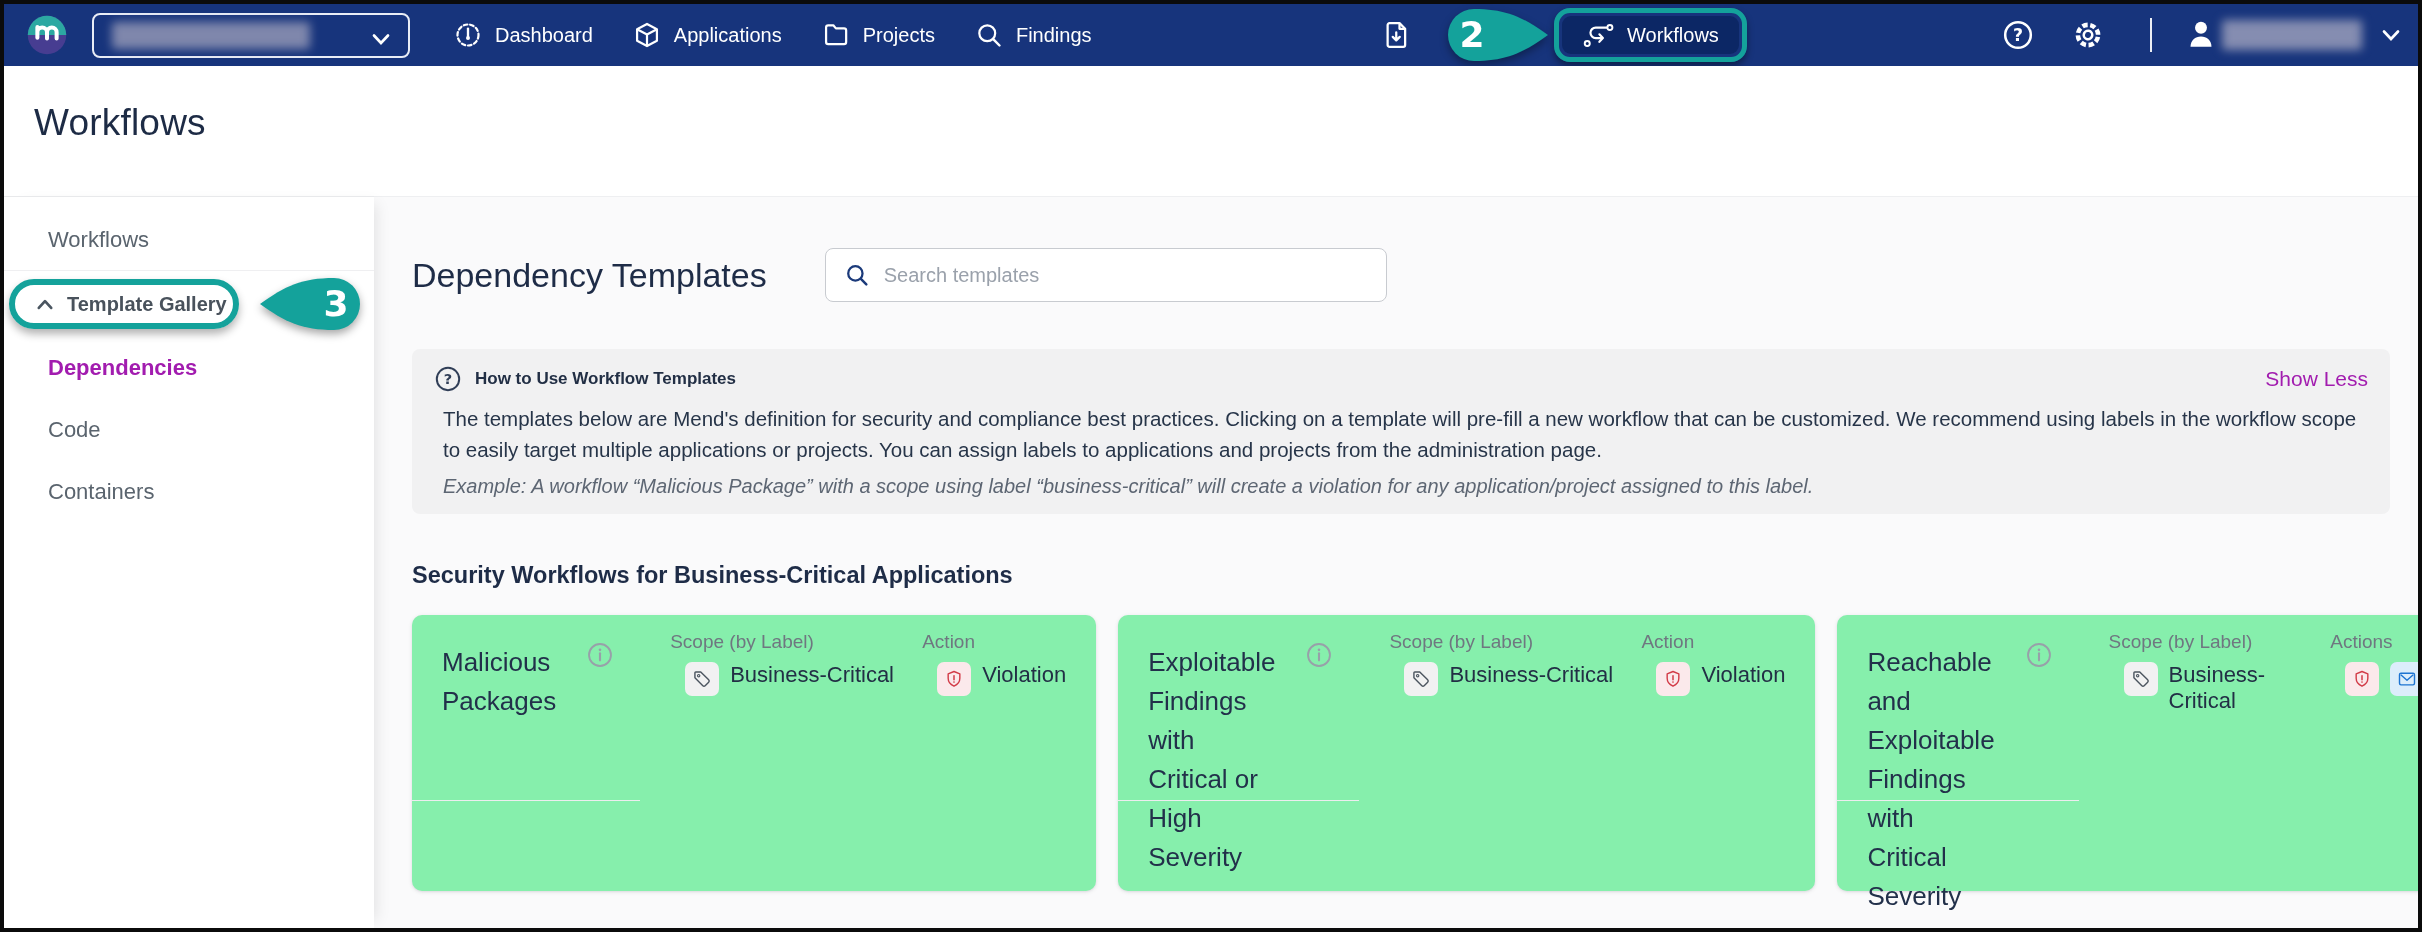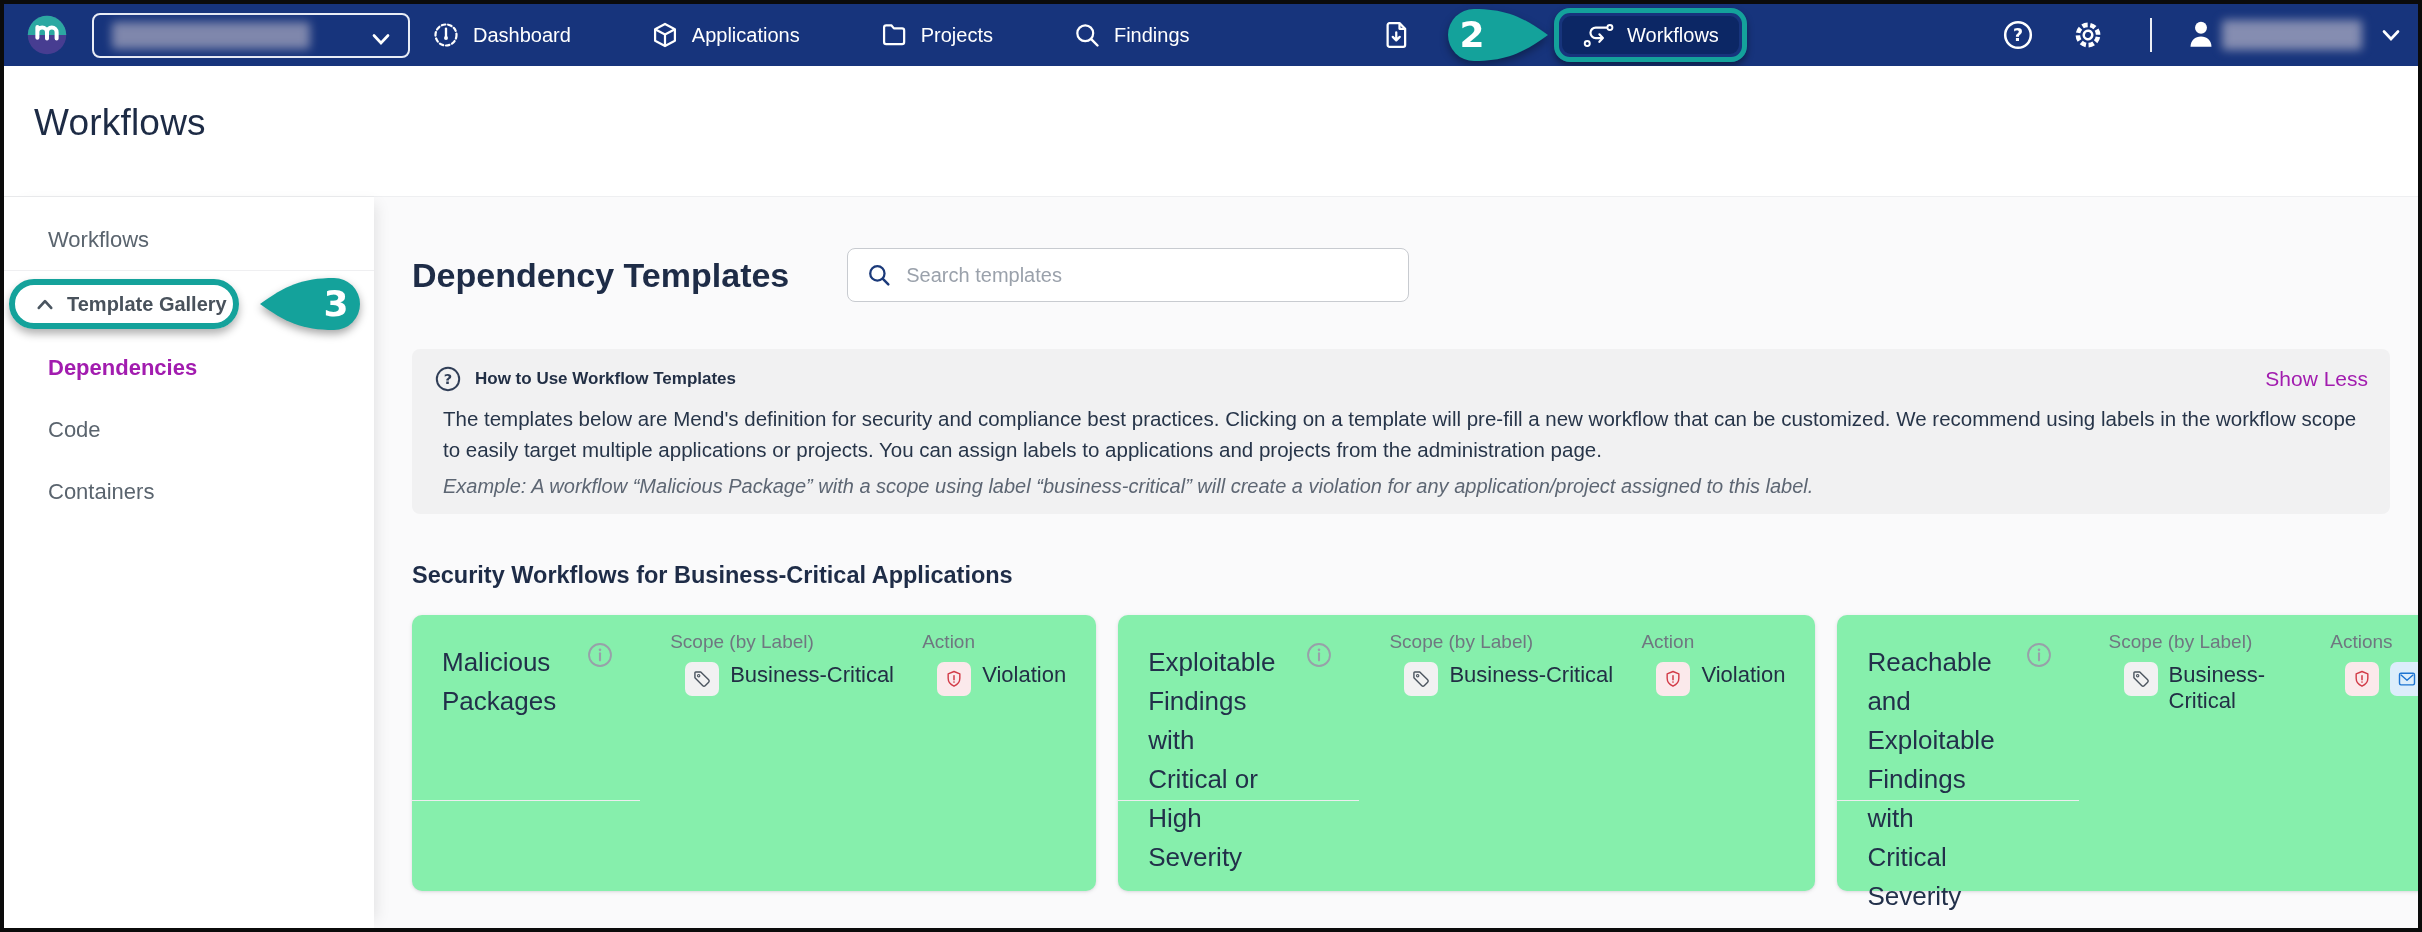--- a/index.html
+++ b/index.html
@@ -12,21 +12,21 @@
   
   .topbar { position:absolute; top:0; left:0; right:0; height:62px; background:#17347C; }
   .logo { position:absolute; left:22px; top:10px; width:42px; height:42px; }
   .org-select {
     position:absolute; left:88px; top:9px; width:318px; height:45px;
     border:2px solid #E9EDF6; border-radius:8px; display:flex; align-items:center;
     cursor:pointer;
   }
   .org-blur { margin-left:18px; width:198px; height:27px; background:#7F87AC; border-radius:3px; filter:blur(5px); }
   .org-select .chev { position:absolute; right:16px; top:17px; }
-  .nav { position:absolute; left:428px; top:0; height:62px; display:flex; align-items:center; gap:80px; }
+  .nav { position:absolute; left:450px; top:0; height:62px; display:flex; align-items:center; gap:40px; }
   .nav-item { display:flex; align-items:center; gap:13px; color:#fff; font-size:20px; cursor:pointer; white-space:nowrap; }
   .doc-item { position:absolute; left:1378px; top:15px; cursor:pointer; }
   .wf-ring {
     position:absolute; left:1550px; top:4px; height:54px;
     border:5px solid #14A29B; border-radius:16px; padding:3px;
     box-shadow:0 4px 7px rgba(0,0,0,.4);
   }
   .wf-btn {
     height:100%; background:#0C2765; border-radius:9px;
     display:flex; align-items:center; gap:13px; padding:0 20px;
@@ -55,21 +55,21 @@
     position:absolute; left:5px; top:8px; width:230px; height:50px;
     border:6px solid #14A29B; border-radius:28px;
     box-shadow:0 5px 8px rgba(0,0,0,.30);
   }
   
   .main {
     position:absolute; top:192px; bottom:0; left:370px; right:0;
     background:#FAFAFB; border-top:1px solid #EEEFF1; padding:50px 28px 0 38px; overflow:hidden;
   }
   .heading-row { display:flex; align-items:center; gap:58px; height:56px; }
-  .main-heading { font-size:34px; font-weight:700; color:#1E2C47; }
+  .main-heading { font-size:34px; font-weight:400; color:#1E2C47; }
   .search {
     width:562px; height:54px; background:#fff; border:1px solid #C8CBD0; border-radius:8px;
     display:flex; align-items:center; gap:14px; padding:0 18px;
   }
   .search input { flex:1; border:none; outline:none; background:transparent; font-size:20px; color:#333;
     font-family:"Liberation Sans","DejaVu Sans",sans-serif; }
   .search input::placeholder { color:#9AA1AB; }
   .infobox { margin-top:46px; background:#F1F1F2; border-radius:8px; padding:16px 22px 16px 22px; }
   .info-title-row { display:flex; align-items:center; gap:13px; }
   .info-title { font-size:17px; font-weight:700; color:#222F45; }

